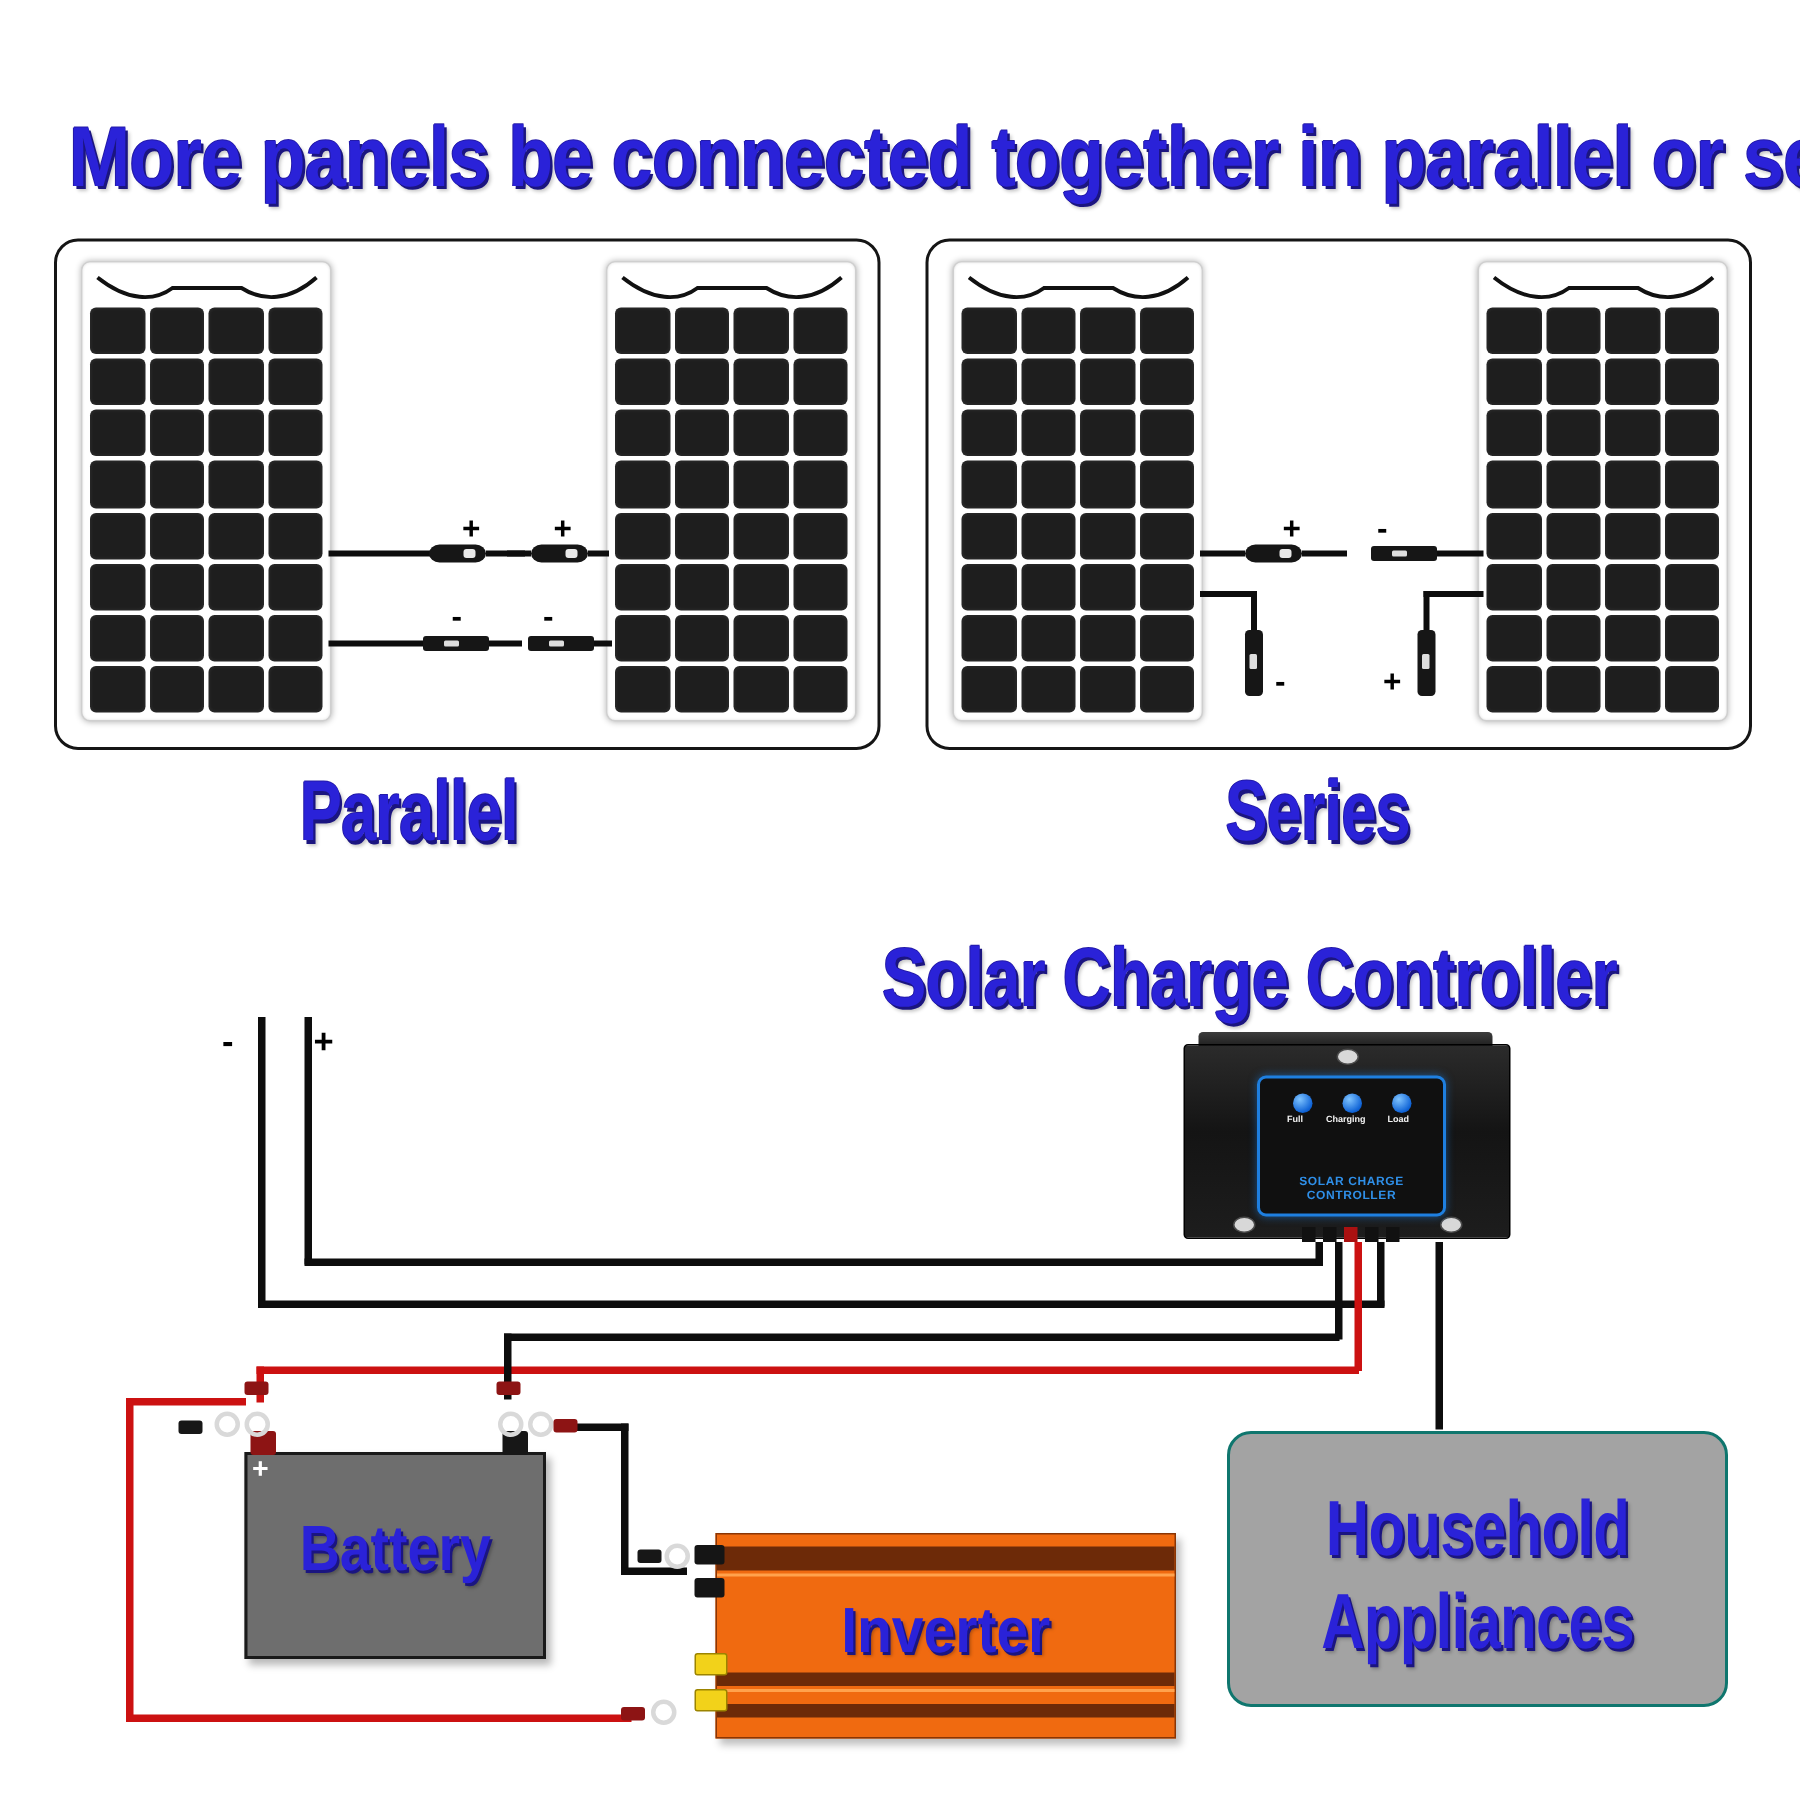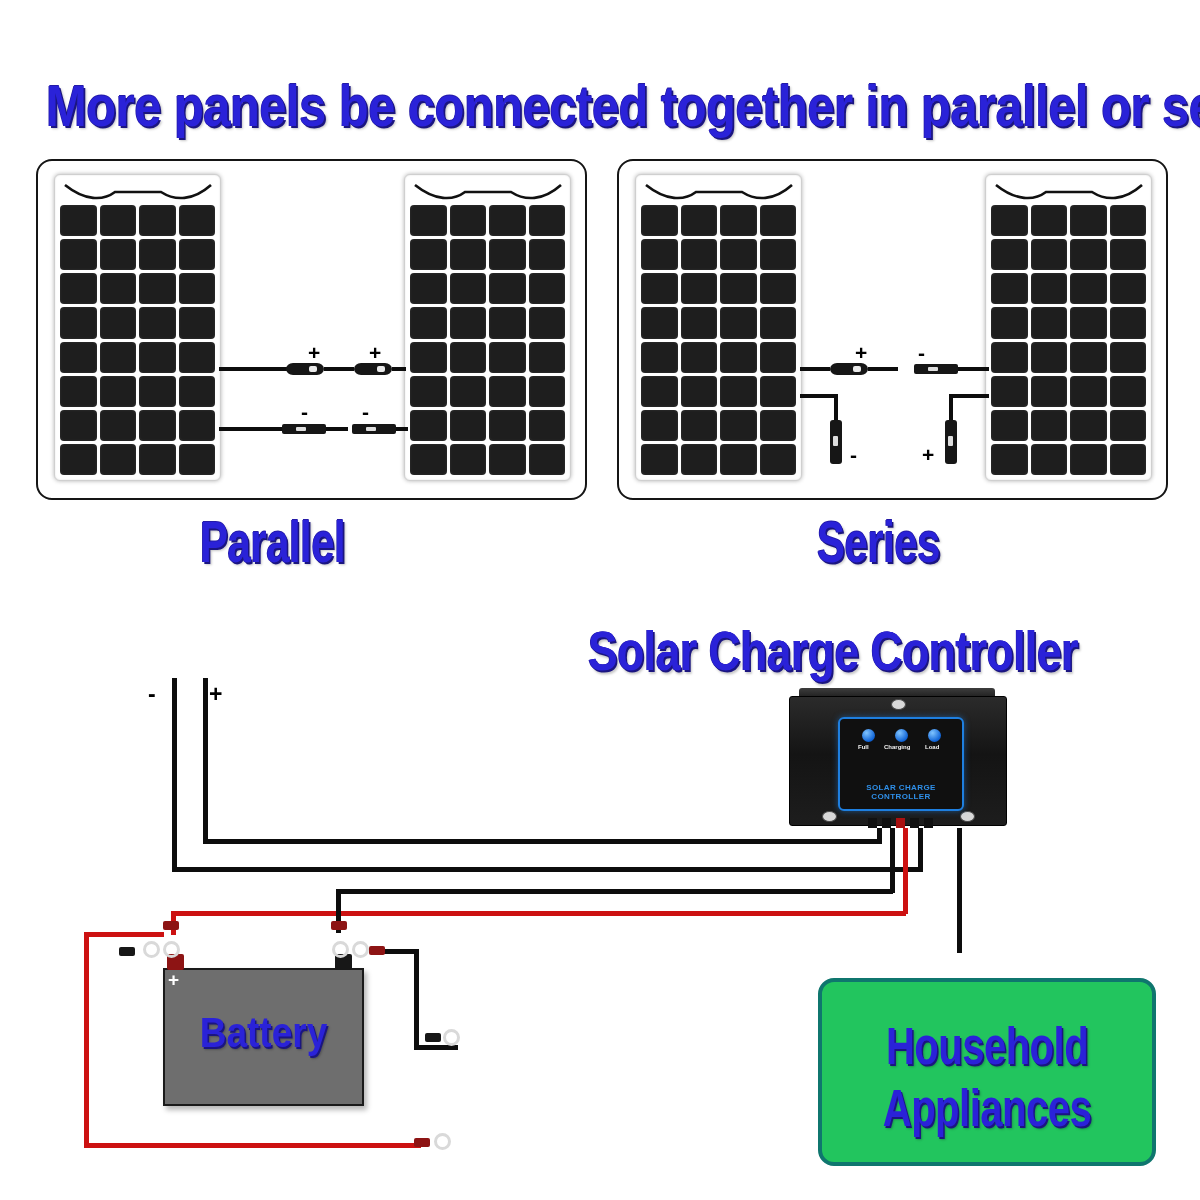--- a/index.html
+++ b/index.html
@@ -160,22 +160,22 @@
     color:#2a22d8;font-size:38px;font-weight:bold;
     font-family:"Liberation Sans Narrow","Liberation Sans",sans-serif;
     transform:scaleY(1.12);
     text-shadow:1.5px 1.5px 0 #1b1580, 2.5px 2.5px 2px rgba(0,0,0,0.25);
   }
   .inv-term{position:absolute;left:-14px;width:20px;height:13px;background:#151515;border-radius:2px;}
   .inv-term.yellow{background:#f2d21a;border:1px solid #9c8400;}
 
   
   #household{
-    position:absolute;left:818px;top:978px;width:330px;height:180px;
-    border:4px solid #0f766e;border-radius:16px;background:#22c55e;
+    position:absolute;left:818px;top:954px;width:330px;height:180px;
+    border:2px solid #0f766e;border-radius:16px;background:#a3a3a3;
   }
   .hh-line{
     text-align:center;color:#2a22d8;font-weight:bold;font-size:40px;
     font-family:"Liberation Sans Narrow","Liberation Sans",sans-serif;
     transform:scaleY(1.3);letter-spacing:-0.5px;
     text-shadow:1.5px 1.5px 0 #1b1580, 2.5px 2.5px 2px rgba(0,0,0,0.22);
   }
   #hh1{position:absolute;left:0;right:0;top:42px;}
   #hh2{position:absolute;left:0;right:0;top:104px;}
 
@@ -495,20 +495,34 @@
   <div class="lug" style="left:163px;top:921px;"></div>
   <div class="ring" style="left:143px;top:941px;"></div>
   <div class="ring" style="left:163px;top:941px;"></div>
   <div class="lug dark" style="left:119px;top:947px;"></div>
 
   <div class="lug" style="left:331px;top:921px;"></div>
   <div class="ring" style="left:332px;top:941px;"></div>
   <div class="ring" style="left:352px;top:941px;"></div>
   <div class="lug" style="left:369px;top:946px;"></div>
 
+  <div id="inverter">
+    <div class="inv-body">
+      <div class="inv-fin" style="top:8px;height:16px;"></div>
+      <div class="inv-hi" style="top:26px;"></div>
+      <div class="inv-fin" style="top:92px;height:9px;"></div>
+      <div class="inv-hi" style="top:103px;"></div>
+      <div class="inv-fin" style="top:113px;height:9px;"></div>
+      <div class="inv-label">Inverter</div>
+    </div>
+    <div class="inv-term" style="top:8px;"></div>
+    <div class="inv-term" style="top:30px;"></div>
+    <div class="inv-term yellow" style="top:80px;"></div>
+    <div class="inv-term yellow" style="top:104px;"></div>
+  </div>
 
   <div class="ring" style="left:443px;top:1029px;"></div>
   <div class="lug dark" style="left:425px;top:1033px;"></div>
   <div class="ring" style="left:434px;top:1133px;"></div>
   <div class="lug" style="left:414px;top:1138px;"></div>
 
   <div id="household">
     <div class="hh-line" id="hh1">Household</div>
     <div class="hh-line" id="hh2">Appliances</div>
   </div>

